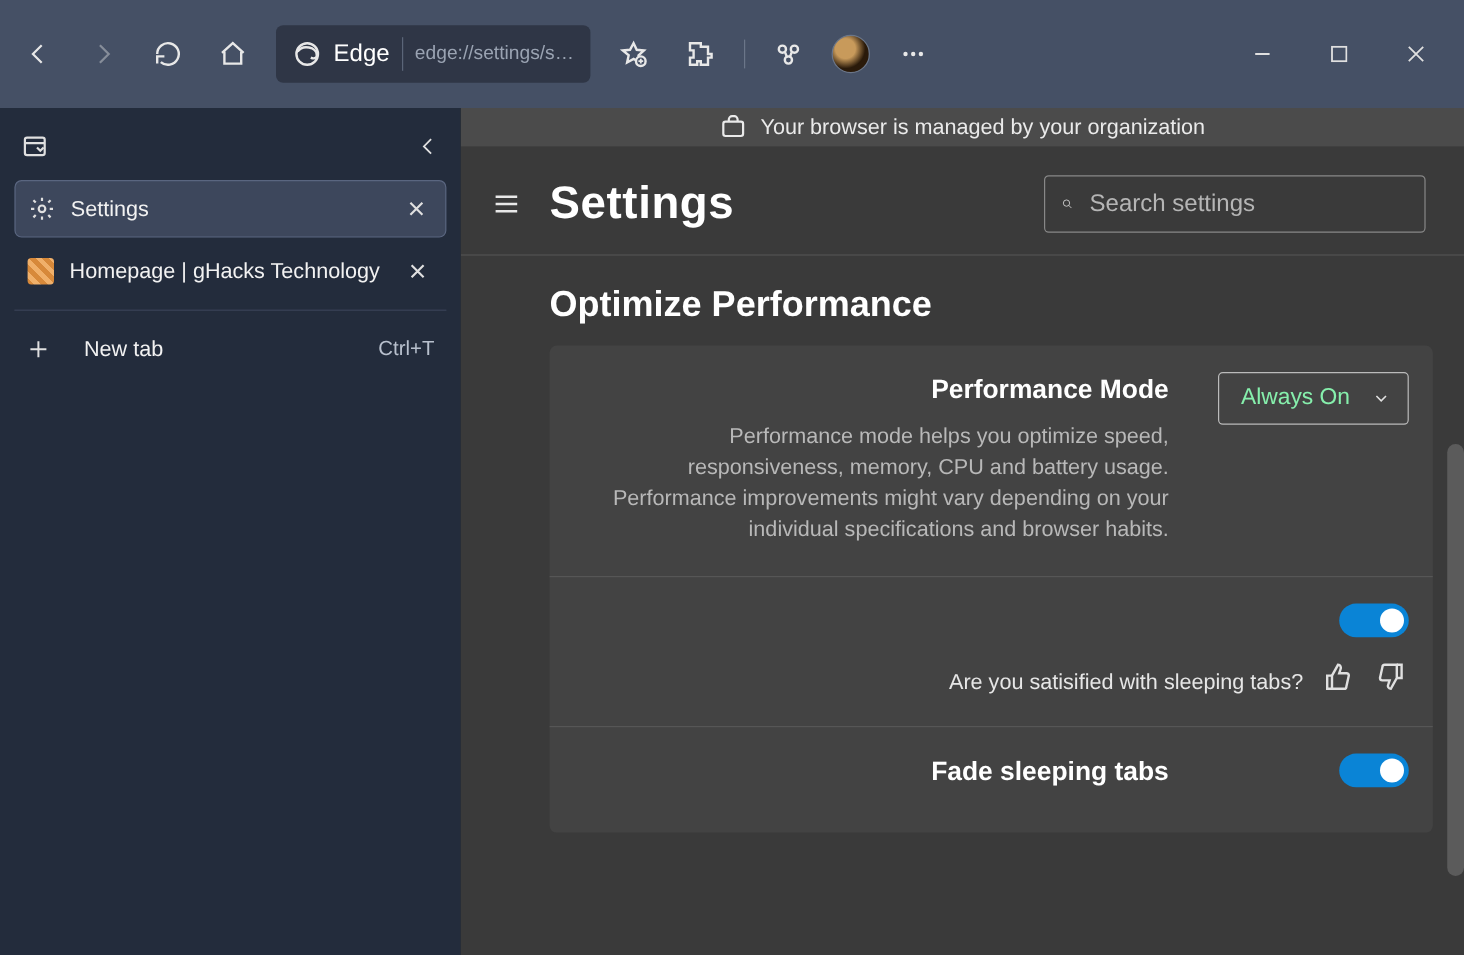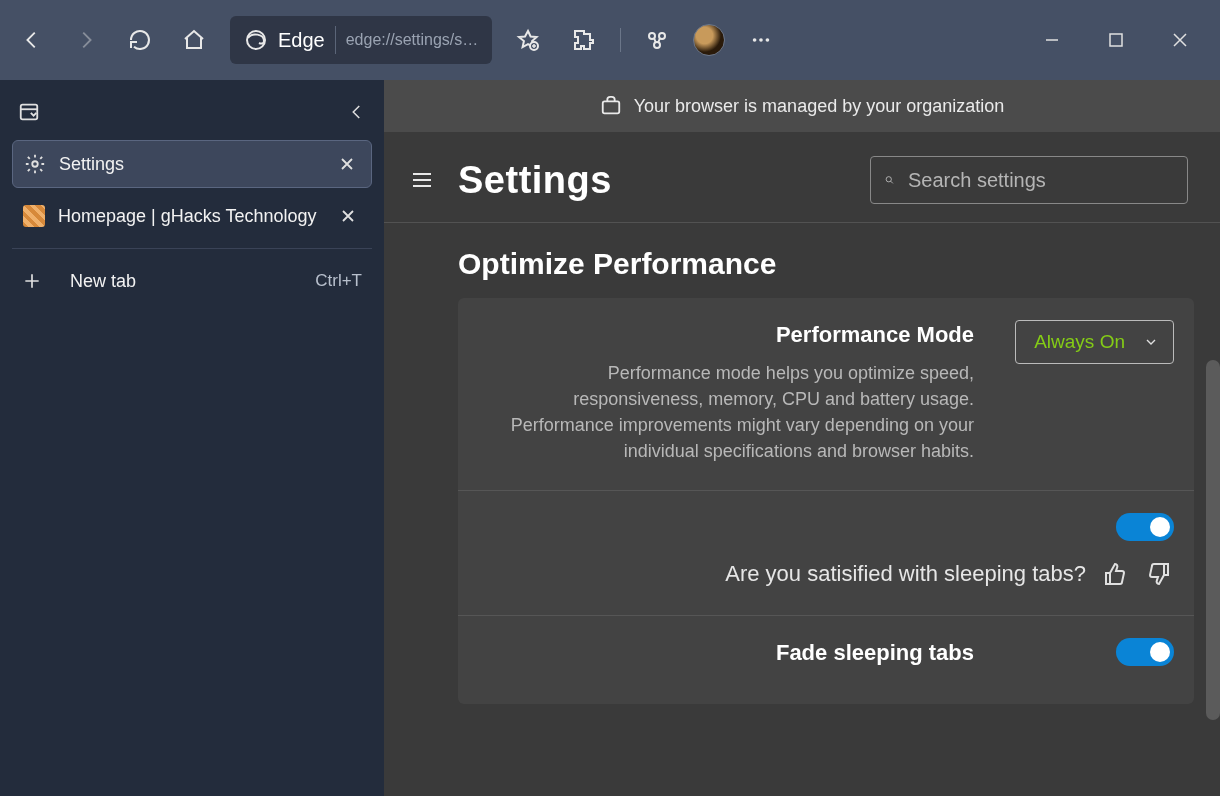--- a/index.html
+++ b/index.html
@@ -1,19 +1,19 @@
 <!DOCTYPE html>
 <html><head>
 <meta charset="utf-8">
 <style>
   * { box-sizing: border-box; margin: 0; padding: 0; font-family: "Segoe UI", -apple-system, sans-serif; }
   body { width: 1220px; height: 796px; background: #2b2b2b; color: #fff; overflow: hidden; }
 
   
-  .titlebar { height: 80px; background: #455065; display: flex; align-items: center; padding: 0 8px; gap: 6px; }
+  .titlebar { height: 90px; background: #455065; display: flex; align-items: center; padding: 0 8px; gap: 6px; }
   .tb-btn { width: 48px; height: 48px; display: flex; align-items: center; justify-content: center; border-radius: 4px; color: #e8e8e8; }
   .tb-btn.disabled { opacity: 0.4; }
   .addr-region { display: flex; align-items: center; background: #2f3646; border-radius: 6px; height: 48px; padding: 0 14px; gap: 10px; margin-left: 6px; flex: 0 0 auto; }
   .edge-badge { display: flex; align-items: center; gap: 10px; font-size: 20px; color: #fff; }
   .addr-sep { width: 1px; height: 28px; background: #5b6578; }
   .addr-text { font-size: 16px; color: #9aa3b2; max-width: 190px; white-space: nowrap; overflow: hidden; text-overflow: ellipsis; }
   .tb-right { display: flex; align-items: center; gap: 16px; margin-left: 10px; }
   .vsep { width: 1px; height: 24px; background: #6b7689; }
   .avatar { width: 32px; height: 32px; border-radius: 50%; background: radial-gradient(circle at 35% 35%, #c89a5b 30%, #2a1a0a 60%); border: 1px solid #6b7689; }
   .win-controls { margin-left: auto; display: flex; gap: 0; }
@@ -29,42 +29,42 @@
   .tab-item .close { width: 28px; height: 28px; display: flex; align-items: center; justify-content: center; color: #e0e0e0; }
   .tab-favicon { width: 24px; height: 24px; display: flex; align-items: center; justify-content: center; }
   .ghacks-ico { width: 22px; height: 22px; background: repeating-linear-gradient(45deg,#d7893a,#d7893a 4px,#f0b06a 4px,#f0b06a 8px); border-radius: 3px; }
   .divider { height: 1px; background: #3a4357; margin: 8px 0; }
   .newtab-row { display: flex; align-items: center; height: 48px; padding: 0 10px; gap: 28px; }
   .newtab-row .lbl { font-size: 18px; color: #f2f2f2; flex: 1; }
   .newtab-row .short { font-size: 17px; color: #b8c0cd; }
 
   
   .main { flex: 1; background: #3a3a3a; display: flex; flex-direction: column; overflow: hidden; position: relative; }
-  .org-banner { height: 52px; background: #4b4b4b; display: flex; align-items: center; justify-content: center; gap: 12px; font-size: 18px; color: #eaeaea; }
+  .org-banner { height: 32px; background: #4b4b4b; display: flex; align-items: center; justify-content: center; gap: 12px; font-size: 18px; color: #eaeaea; }
   .settings-header { display: flex; align-items: center; padding: 24px 32px 18px 22px; gap: 20px; }
   .hamburger { width: 32px; height: 32px; display: flex; align-items: center; justify-content: center; }
   .settings-title { font-size: 38px; font-weight: 600; color: #fff; letter-spacing: .5px; }
   .search-wrap { margin-left: auto; width: 318px; height: 48px; border: 1px solid #888; border-radius: 4px; display: flex; align-items: center; padding: 0 14px; gap: 14px; background: transparent; }
   .search-wrap input { flex: 1; background: transparent; border: none; outline: none; color: #ffffff; font-size: 20px; }
   .search-wrap input::placeholder { color: #b5b5b5; }
   .hr { height: 1px; background: #525252; width: 100%; }
   .scroll { overflow: hidden; padding: 24px 26px 0 74px; }
   .section-title { font-size: 30px; font-weight: 700; color: #fff; margin-bottom: 17px; }
   .card-list { background: #434343; border-radius: 6px; }
   .card { padding: 22px 20px 26px 20px; display: flex; gap: 20px; border-bottom: 1px solid #565656; }
   .card:last-child { border-bottom: none; }
   .card-left { flex: 1; min-width: 0; text-align: right; }
   .card-title { font-size: 22px; font-weight: 600; color: #fff; margin-bottom: 10px; line-height: 1.35; }
   .card-desc { font-size: 18px; color: #b8b8b8; line-height: 1.45; max-width: 500px; }
   .card-desc a { color: #7fb6e8; text-decoration: underline; }
   .card-right { display: flex; flex-direction: column; align-items: flex-end; gap: 18px; min-width: 180px; }
-  .dropdown { border: 1.5px solid #bbb; border-radius: 4px; height: 44px; padding: 0 14px 0 18px; display: flex; align-items: center; gap: 18px; font-size: 19px; color: #84cc16; }
+  .dropdown { border: 1.5px solid #bbb; border-radius: 4px; height: 44px; padding: 0 14px 0 18px; display: flex; align-items: center; gap: 18px; font-size: 19px; color: #86efac; }
   .toggle { width: 58px; height: 28px; border-radius: 14px; background: #0a84d6; position: relative; }
   .toggle .knob { position: absolute; right: 4px; top: 4px; width: 20px; height: 20px; border-radius: 50%; background: #fff; }
-  .feedback-row { display: flex; align-items: center; gap: 14px; font-size: 22px; color: #e6e6e6; }
+  .feedback-row { display: flex; align-items: flex-end; gap: 14px; font-size: 18px; color: #e6e6e6; }
   .feedback-row .thumb { width: 30px; height: 30px; display: flex; align-items: center; justify-content: center; }
   .scrollbar { position: absolute; right: 0; top: 280px; width: 14px; height: 360px; background: #5b5b5b; border-radius: 7px; }
 
   svg { display: block; }
 </style>
 </head>
 <body>
 
 <div class="titlebar">
   <div class="tb-btn">

